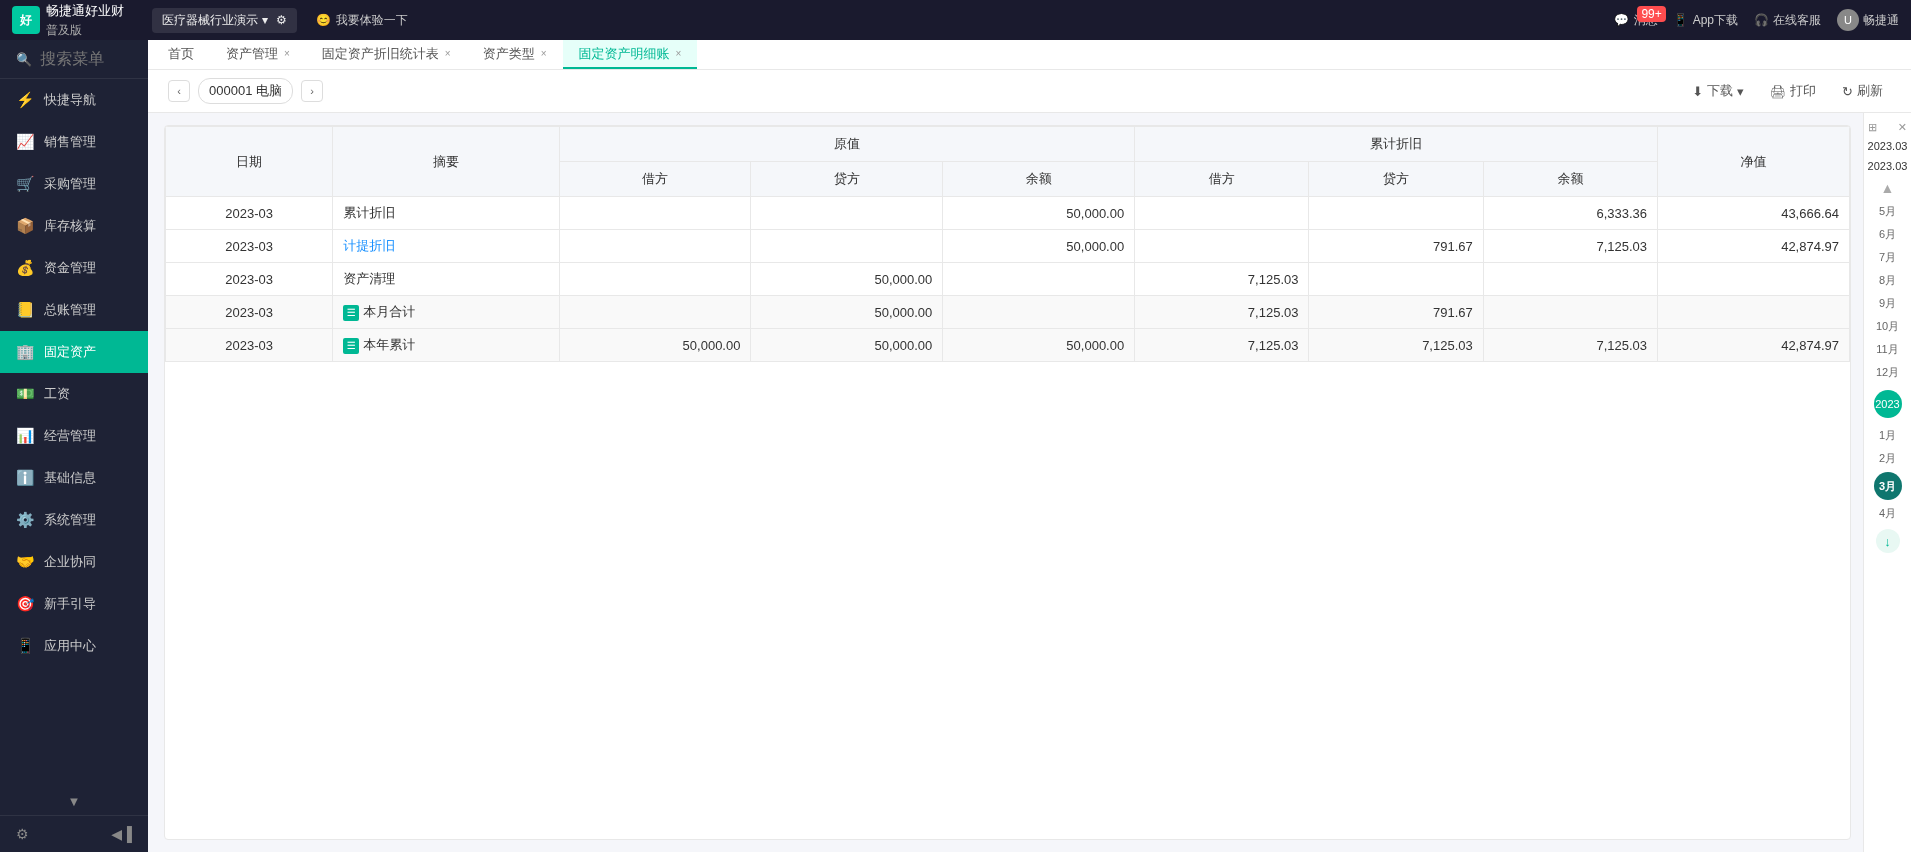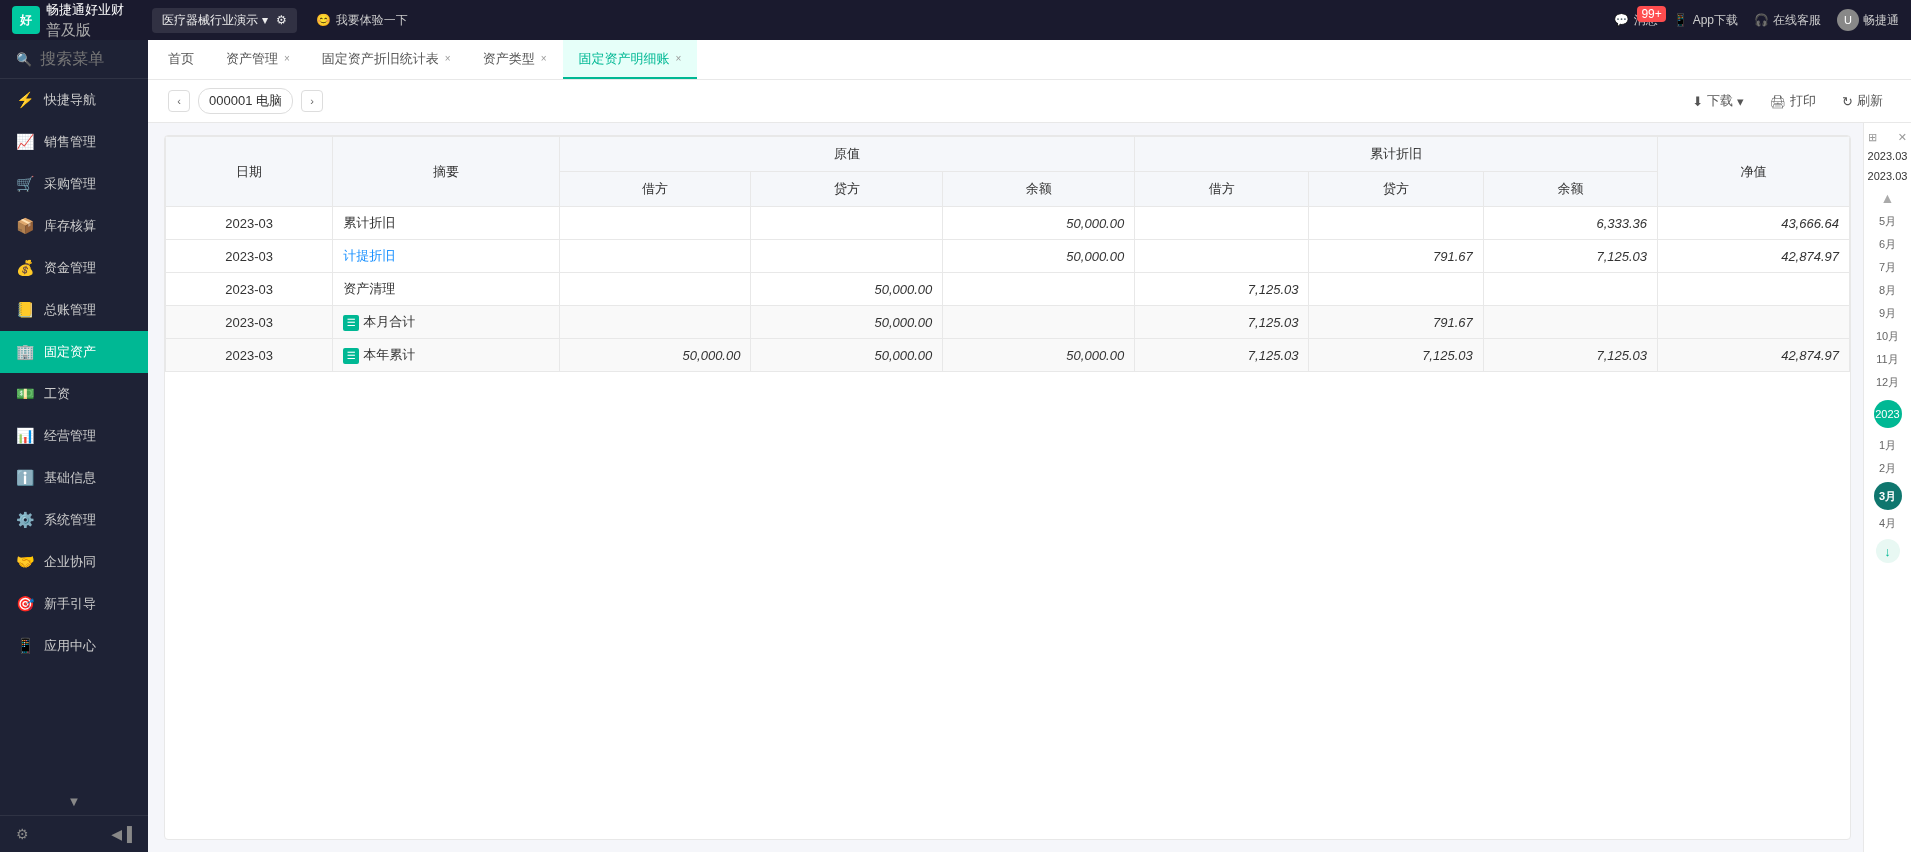--- a/index.html
+++ b/index.html
@@ -16,21 +16,21 @@
       gap: 12px;
       flex-shrink: 0;
     }
     .top-header .logo {
       display: flex; align-items: center; gap: 6px; font-size: 13px; color: #fff;
     }
     .top-header .logo-icon {
       width: 28px; height: 28px; background: #00c8a0; border-radius: 4px; display: flex; align-items: center; justify-content: center; font-size: 12px; font-weight: bold; color: white;
     }
     .top-header .edition-badge {
-      font-size: 15px; color: #aaa; margin-top: 2px;
+      font-size: 12px; color: #aaa; margin-top: 2px;
     }
     .top-header .company-selector {
       margin-left: 16px; background: rgba(255,255,255,0.1); border-radius: 4px; padding: 4px 10px; color: #eee; font-size: 12px; display: flex; align-items: center; gap: 4px; cursor: pointer;
     }
     .top-header .experience-btn {
       margin-left: 8px; display: flex; align-items: center; gap: 4px; color: #ccc; font-size: 12px; cursor: pointer;
     }
     .top-header .spacer { flex: 1; }
     .top-header .header-actions {
       display: flex; align-items: center; gap: 16px;
@@ -88,21 +88,21 @@
       background: #f5f6fa;
     }
 
     
     .tab-bar {
       background: white;
       border-bottom: 1px solid #e8e8e8;
       display: flex;
       align-items: center;
       padding: 0 0 0 0;
-      height: 40px;
+      height: 30px;
       flex-shrink: 0;
     }
     .tab-item {
       display: flex; align-items: center; gap: 4px; padding: 0 16px; height: 100%; font-size: 13px; color: #555; cursor: pointer; border-bottom: 2px solid transparent; white-space: nowrap;
     }
     .tab-item:first-child { padding-left: 20px; }
     .tab-item.active { color: #00b894; border-bottom: 2px solid #00b894; background: #e6fff9; }
     .tab-item .tab-close { font-size: 10px; color: #999; margin-left: 2px; cursor: pointer; }
 
     
@@ -161,21 +161,21 @@
       white-space: nowrap;
       margin-left: 48px;
     }
     td {
       border: 1px solid #e8e8e8;
       padding: 7px 10px;
       color: #333;
       white-space: nowrap;
     }
     .td-center { text-align: center; }
-    .td-right { text-align: right; font-style: italic; }
+    .td-right { text-align: right; }
     .row-sum td { background: #f9f9f9; }
     .row-sum-icon {
       display: inline-flex; align-items: center; justify-content: center; width: 16px; height: 16px; background: #00b894; border-radius: 2px; margin-right: 4px; font-size: 10px; color: white;
     }
 
     
     .timeline-panel {
       width: 48px;
       background: white;
       border-left: 1px solid #e8e8e8;

